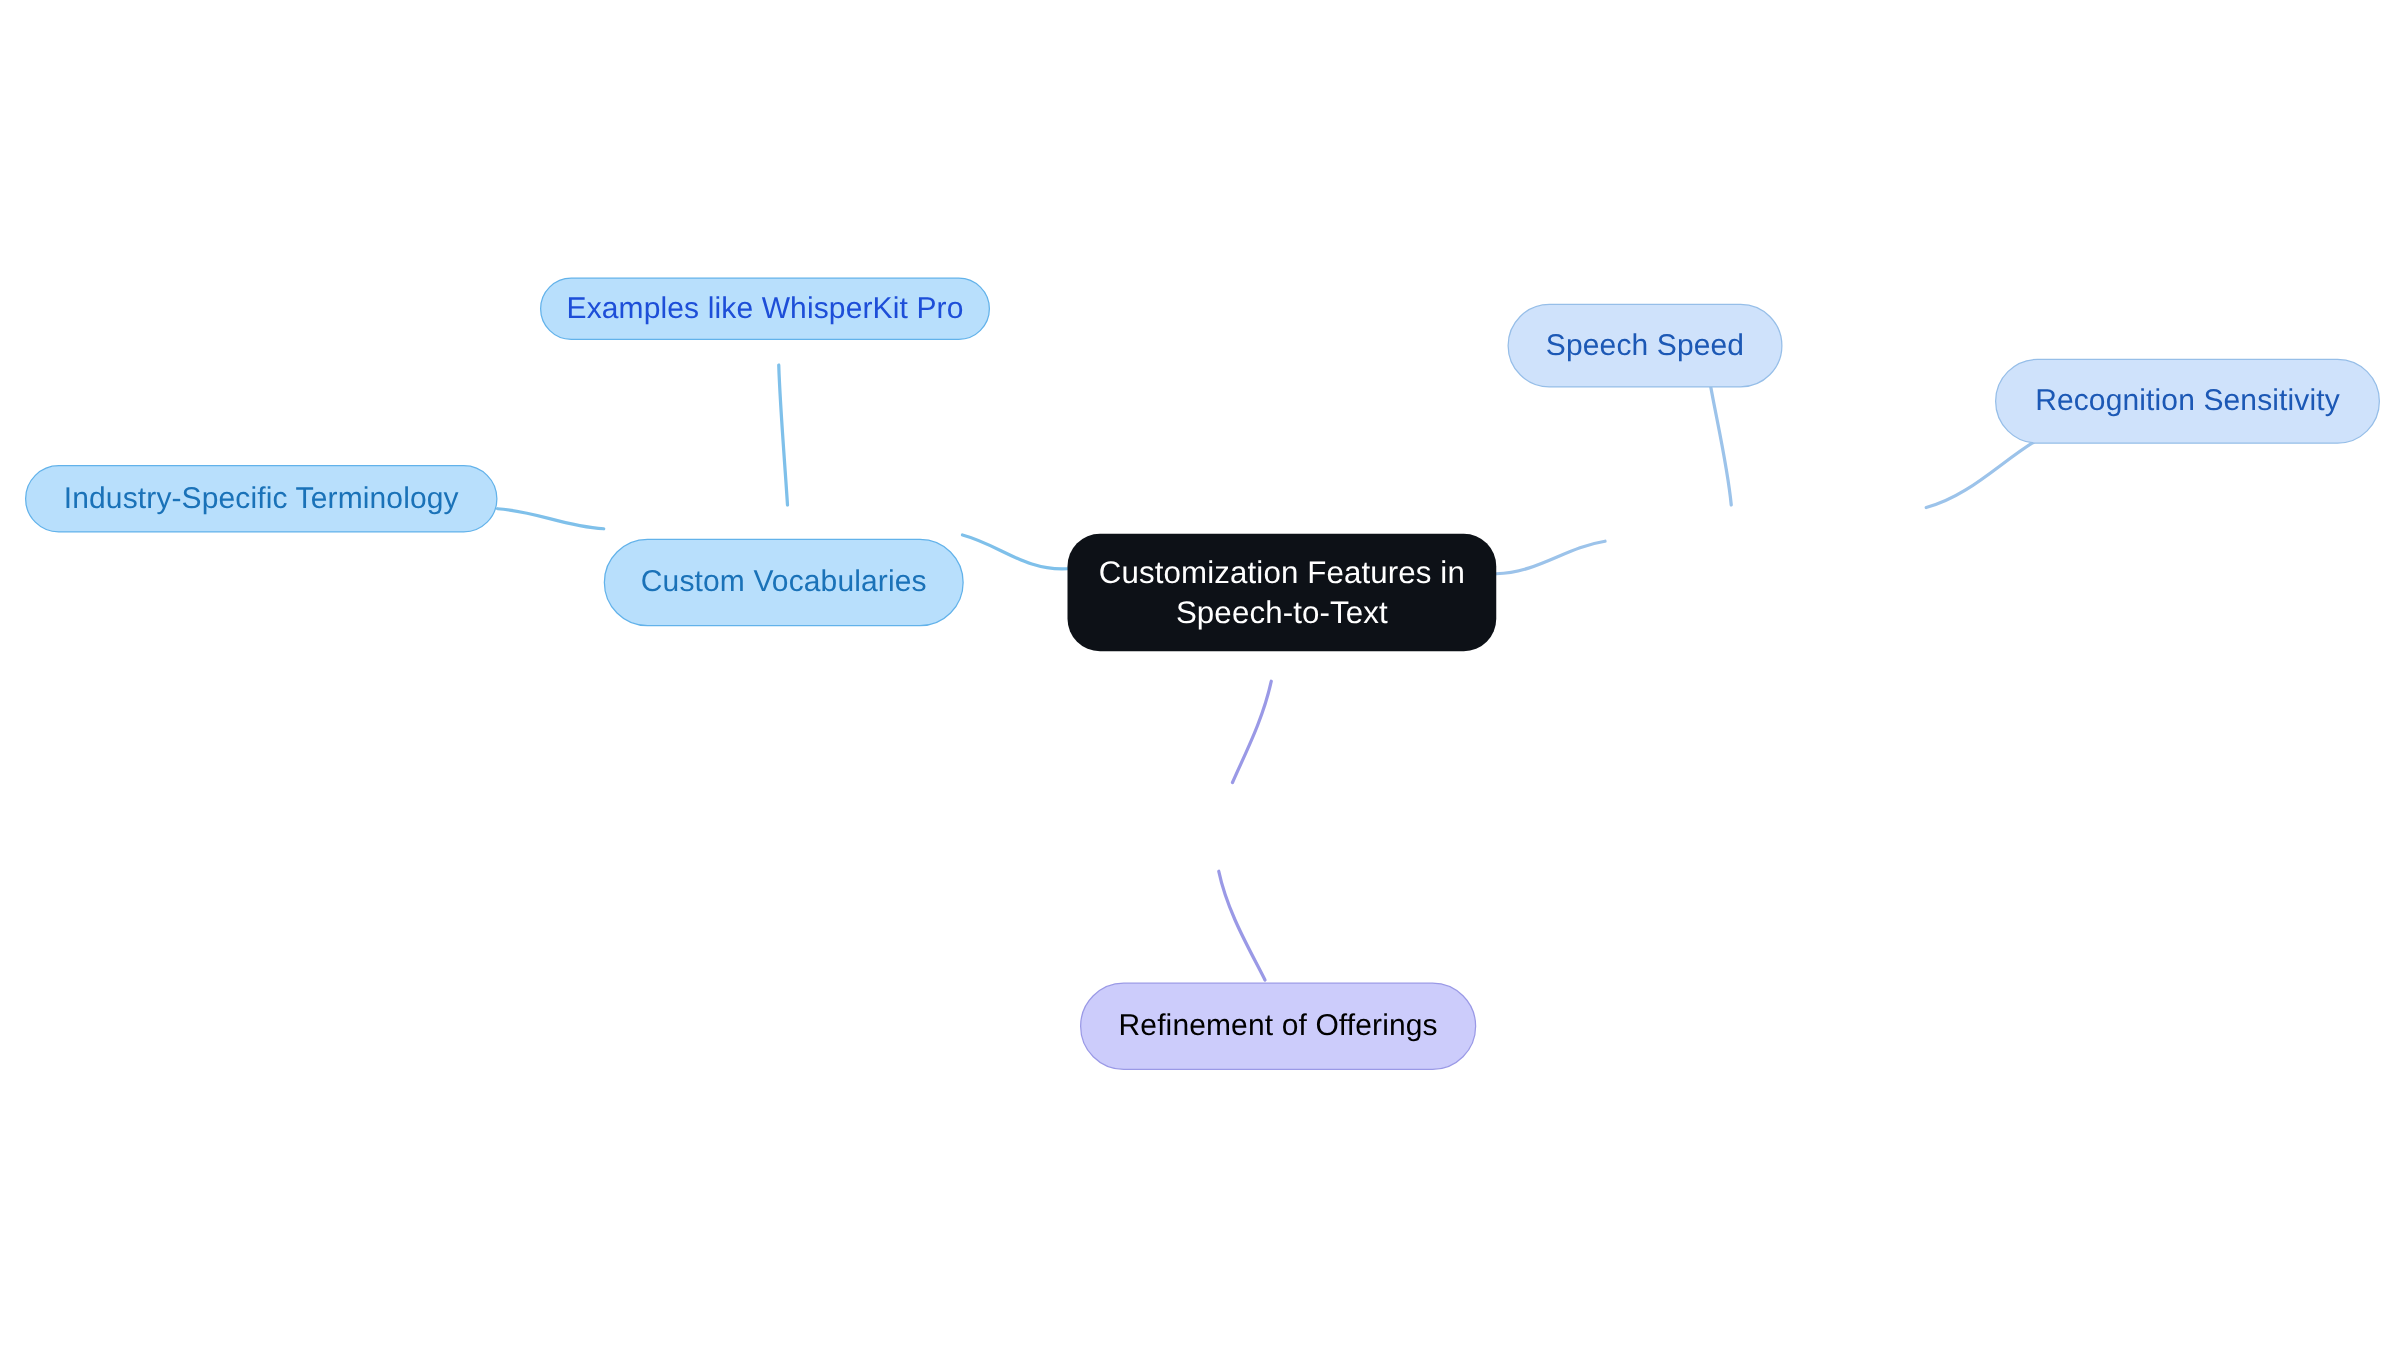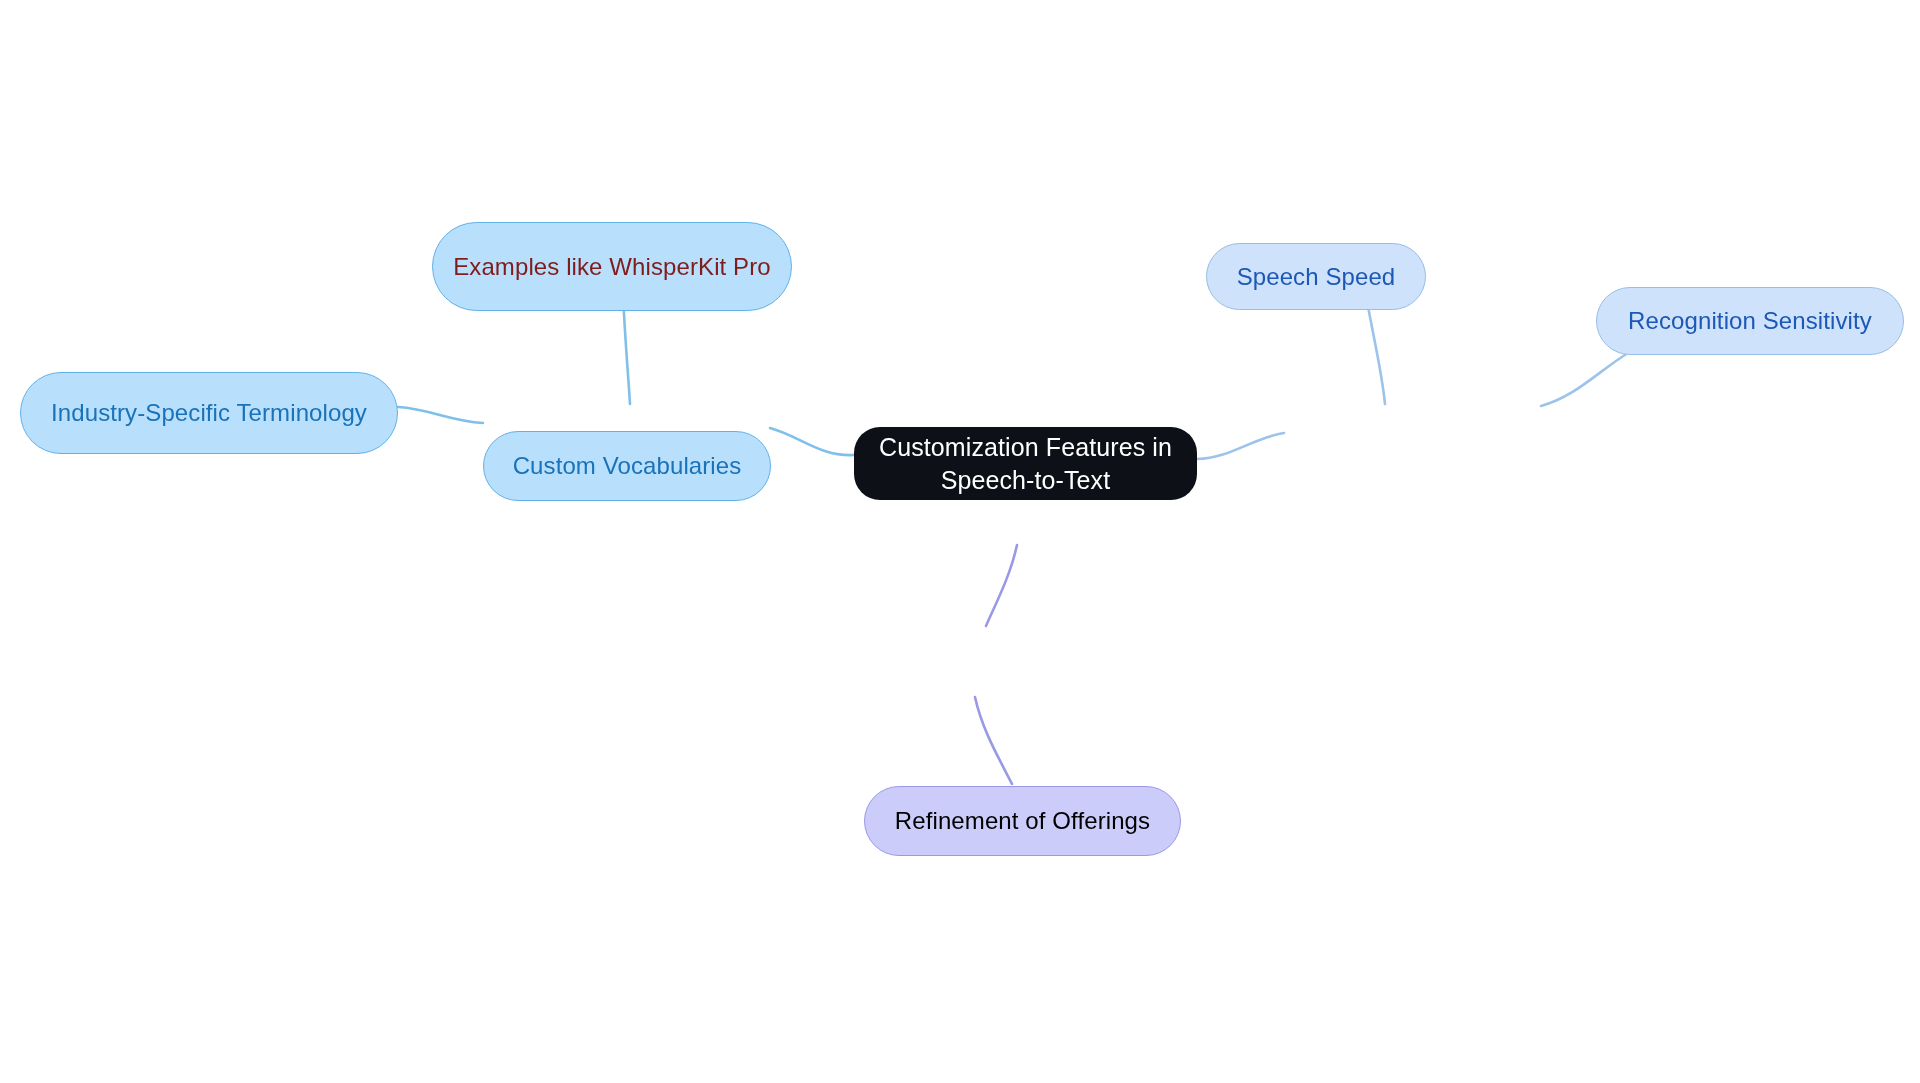--- a/index.html
+++ b/index.html
@@ -73,31 +73,31 @@
 
     <path d="M 1385 404 C 1382 372, 1372 330, 1368 306" fill="none" stroke="#9cc3ea" stroke-width="2.6" stroke-linecap="round"></path>
 
     <path d="M 1541 406 C 1575 397, 1600 370, 1628 353" fill="none" stroke="#9cc3ea" stroke-width="2.6" stroke-linecap="round"></path>
 
     <path d="M 1017 545 C 1010 577, 995 605, 986 626" fill="none" stroke="#9a99e6" stroke-width="2.6" stroke-linecap="round"></path>
 
     <path d="M 975 697 C 982 730, 1000 760, 1012 784" fill="none" stroke="#9a99e6" stroke-width="2.6" stroke-linecap="round"></path>
   </svg>
 
-  <div class="node node-root" style="left:854px; top:427px; width:343px; height:73px;">Customization Features in
+  <div class="node node-root" style="left:854px; top:427px; width:343px; height:94px;">Customization Features in
 Speech-to-Text</div>
 
   <div class="node node-branch" style="left:483px; top:390px; width:288px; height:70px;
               background:#b8dffc; border-color:#62b2ea; color:#1a72b8;margin-top:41px;">Custom Vocabularies</div>
 
-  <div class="node node-leaf" style="left:20px; top:372px; width:378px; height:82px;
+  <div class="node node-leaf" style="left:20px; top:372px; width:378px; height:54px;
               background:#b8dffc; border-color:#62b2ea; color:#1a72b8;text-align:center;">Industry-Specific Terminology</div>
 
-  <div class="node node-leaf" style="left:432px; top:222px; width:360px; height:89px;
-              background:#b8dffc; border-color:#62b2ea; color:#7f1d1d;">Examples like WhisperKit Pro</div>
+  <div class="node node-leaf" style="left:432px; top:222px; width:360px; height:50px;
+              background:#b8dffc; border-color:#62b2ea; color:#1d4ed8;">Examples like WhisperKit Pro</div>
 
 
   <div class="node node-leaf" style="left:1206px; top:243px; width:220px; height:67px;
               background:#cfe2fb; border-color:#96bee8; color:#1c58b5;">Speech Speed</div>
 
   <div class="node node-leaf" style="left:1596px; top:287px; width:308px; height:68px;
               background:#cfe2fb; border-color:#96bee8; color:#1c58b5;">Recognition Sensitivity</div>
 
 
   <div class="node node-leaf" style="left:864px; top:786px; width:317px; height:70px;

